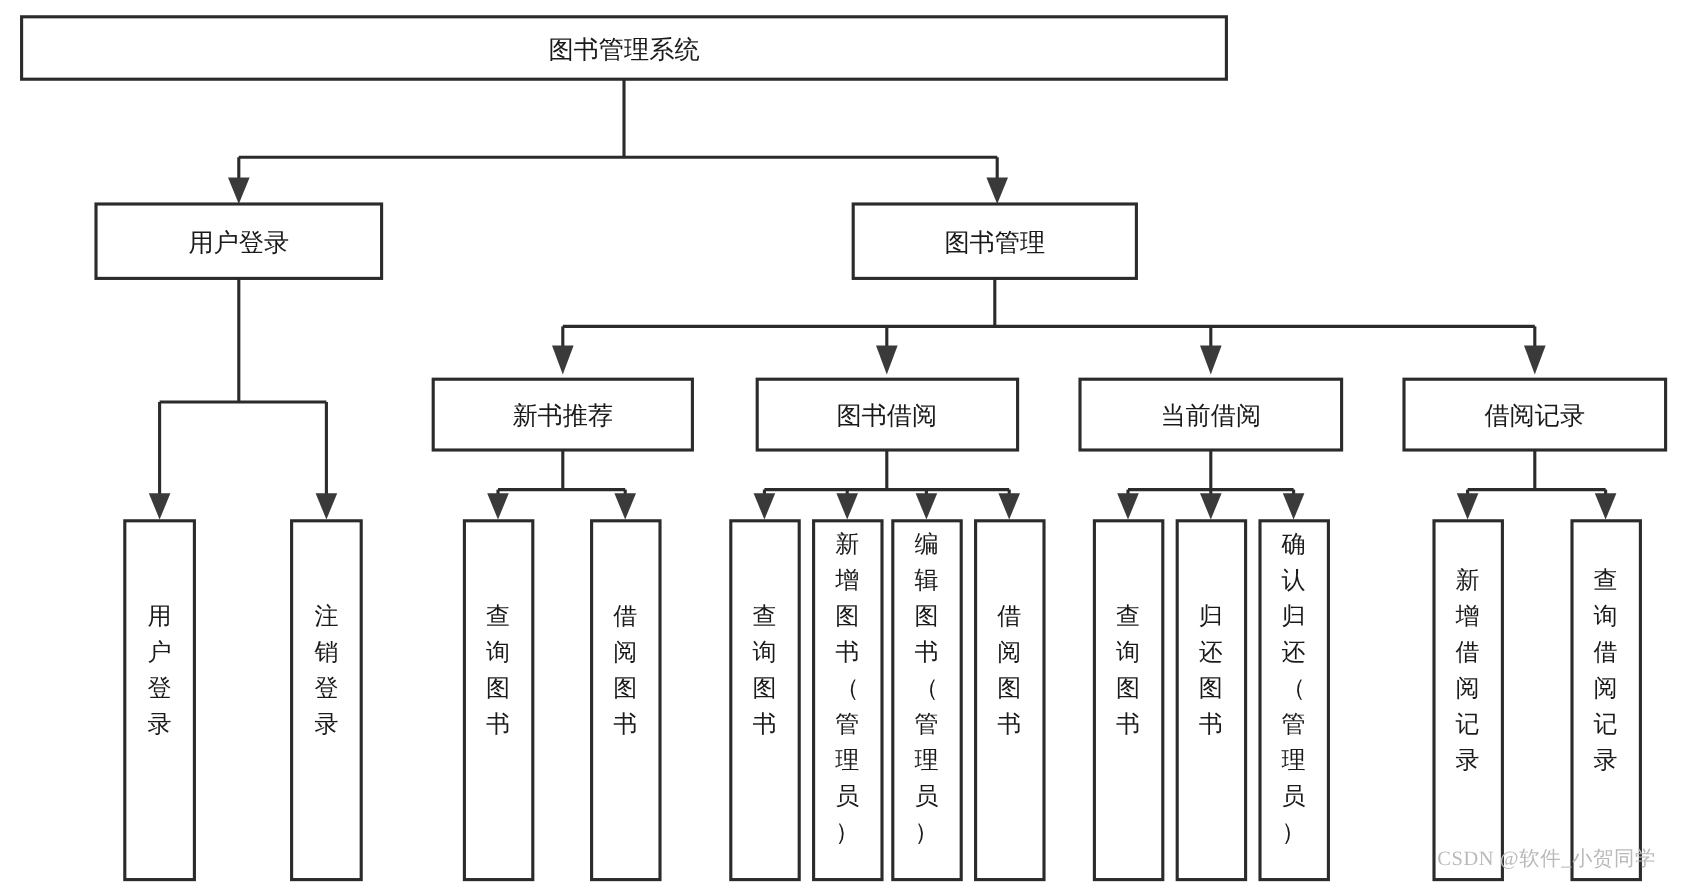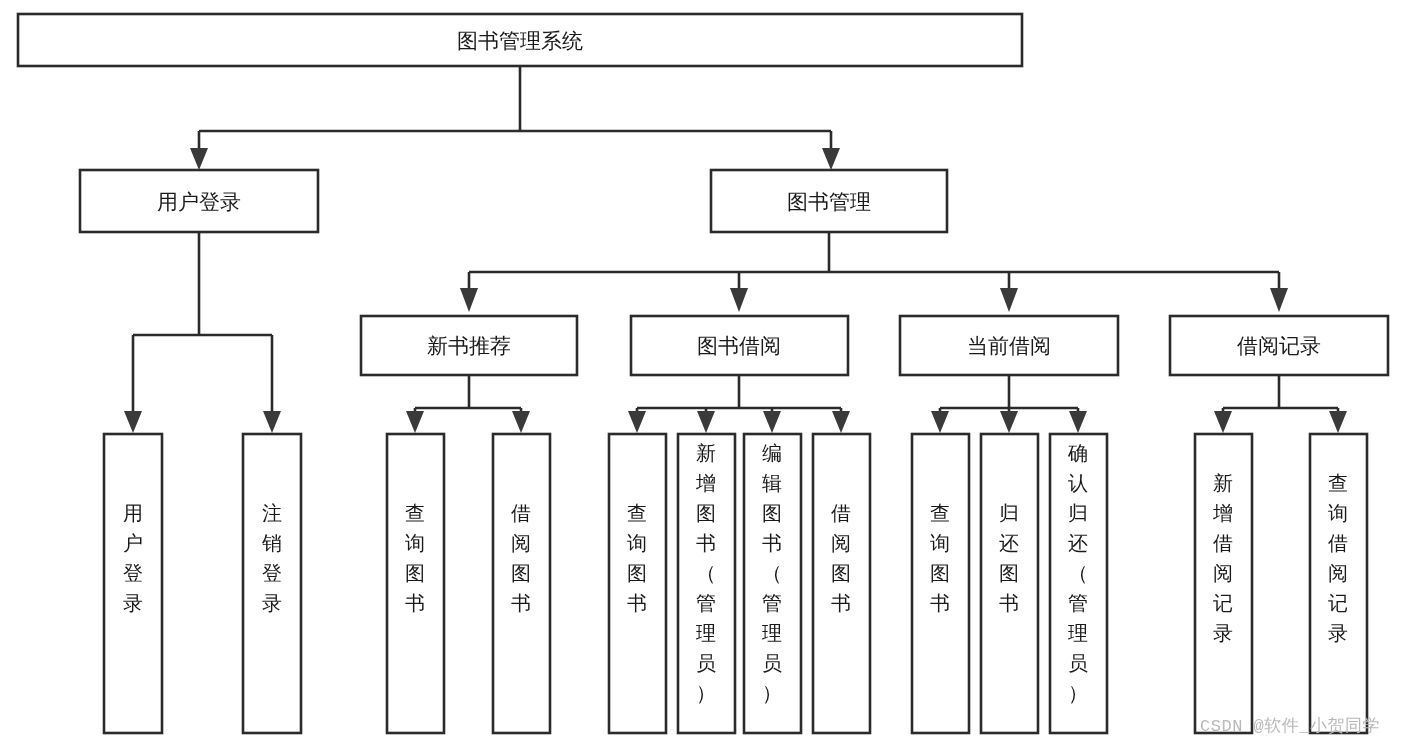--- a/index.html
+++ b/index.html
@@ -49,22 +49,22 @@
   }
   .node-label-vertical {
     font-family: "DejaVu Sans", "Liberation Sans", sans-serif;
     fill: #1a1a1a;
     font-size: 20px;
     text-anchor: middle;
   }
   .watermark {
     position: absolute;
     right: 10px;
-    bottom: 10px;
-    font-family: Liberation Mono, monospace;
+    bottom: 20px;
+    font-family: Liberation Serif, serif;
     font-size: 17px;
     color: #b9b9b9;
     letter-spacing: 0.5px;
     white-space: nowrap;
     pointer-events: none;
     margin-top: 32px;
   }
 </style>
 </head>
 <body>

